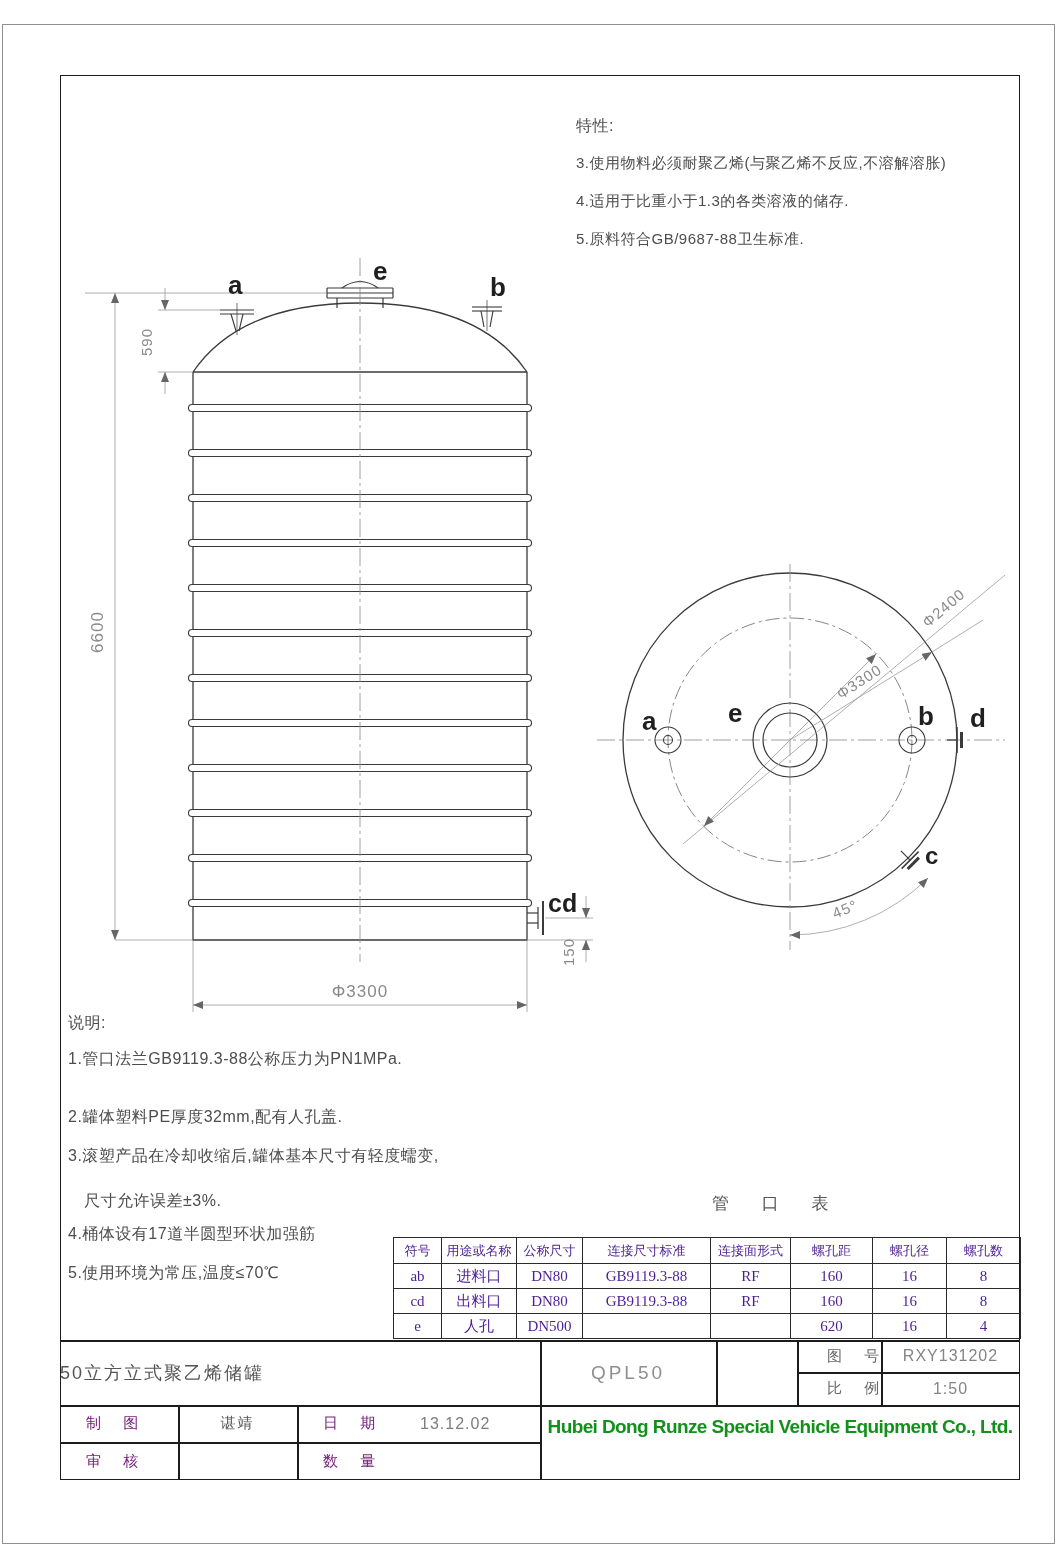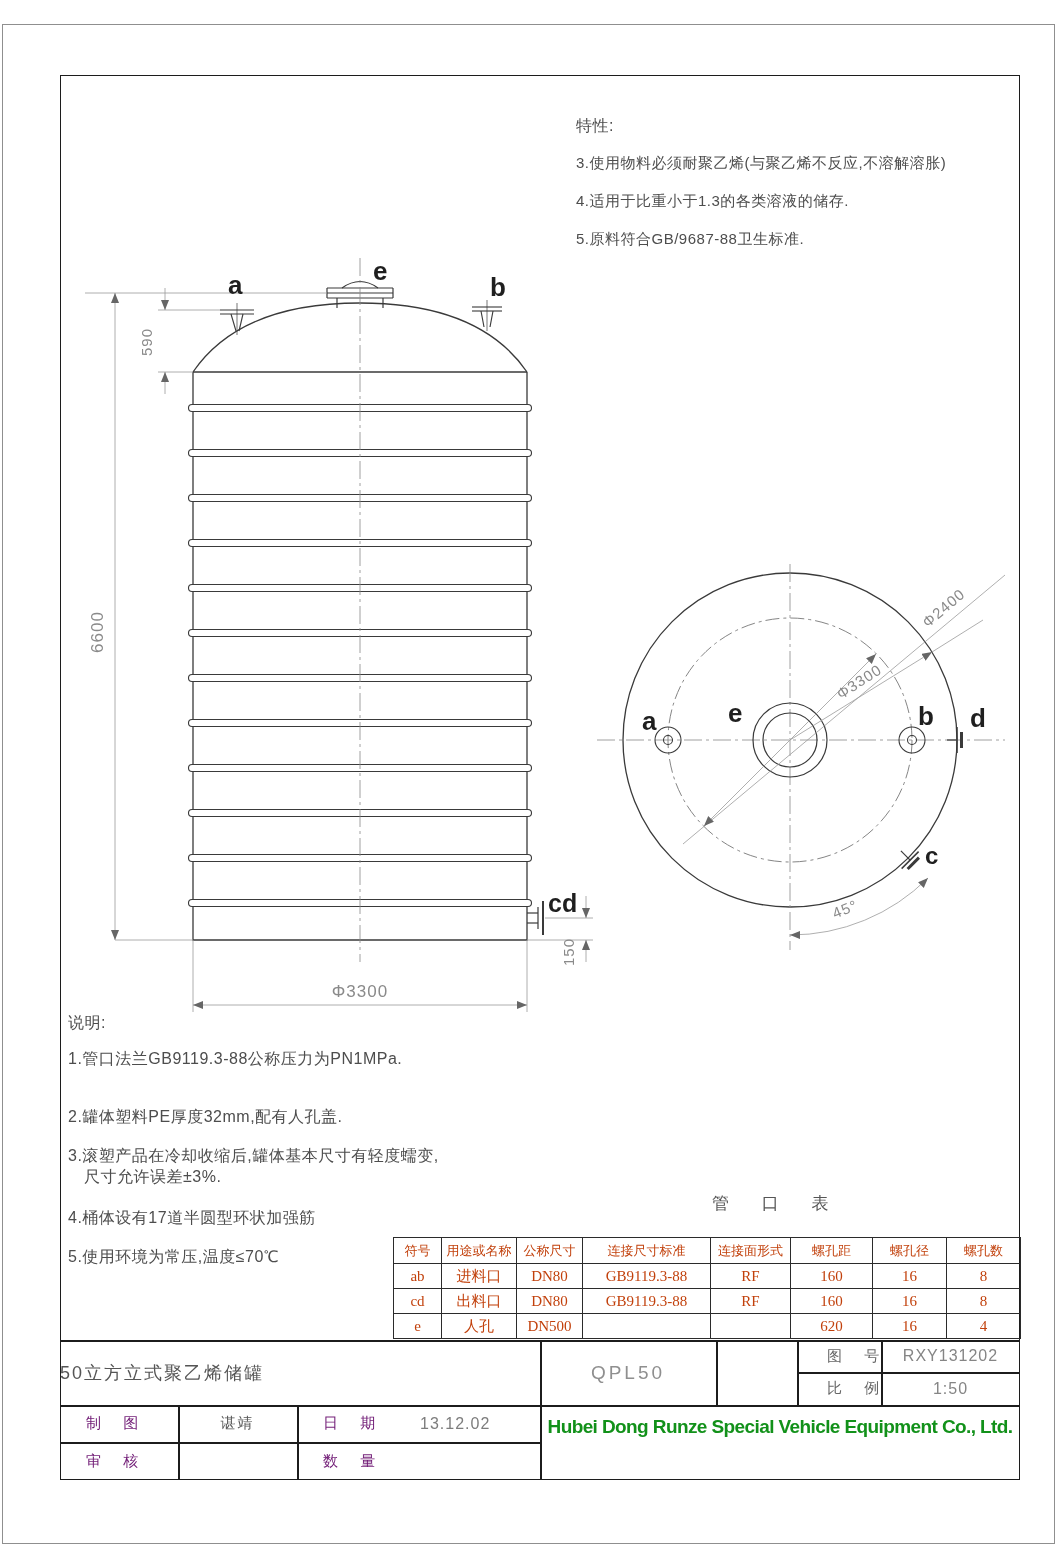--- a/index.html
+++ b/index.html
@@ -9,28 +9,28 @@
   .frame{position:absolute;left:60px;top:75px;width:960px;height:1405px;
     border:1.5px solid #1c1c1c;box-sizing:border-box;}
   
   .notes-top{position:absolute;left:576px;top:116px;width:436px;color:#4d4d4d;}
   .notes-top .nt-line{height:38px;font-size:15px;letter-spacing:.5px;white-space:nowrap;}
   .notes-top .nt-title{font-size:16px;}
   
   .notes-bottom{position:absolute;left:68px;top:1012px;width:350px;color:#4d4d4d;}
   .notes-bottom .nb-line{font-size:16px;line-height:21px;white-space:nowrap;letter-spacing:.5px;}
   .nb-t{margin-bottom:15px;}
-  .nb-0{margin-bottom:37px;} .nb-1{margin-bottom:18px;} .nb-2{margin-bottom:0;}
-  .nb-3{margin-bottom:20px;padding-left:16px;} .nb-4{margin-bottom:18px;}
+  .nb-0{margin-bottom:37px;} .nb-1{margin-bottom:18px;} .nb-2{margin-bottom:24px;}
+  .nb-3{margin-bottom:12px;padding-left:16px;} .nb-4{margin-bottom:18px;}
   
   .table-title{position:absolute;left:712px;top:1192px;font-size:17px;color:#555;
     letter-spacing:14px;white-space:nowrap;}
   .nozzle-table{position:absolute;left:393px;top:1237px;border-collapse:collapse;
     table-layout:fixed;}
-  .nozzle-table th,.nozzle-table td{border:1px solid #2b2b2b;color:#c2410c;
+  .nozzle-table th,.nozzle-table td{border:1px solid #2b2b2b;color:#4c1d95;
     font-weight:400;text-align:center;padding:0;overflow:hidden;white-space:nowrap;}
   .nozzle-table th{height:25px;font-size:13px;}
   .nozzle-table td{height:24px;font-size:15px;font-family:Liberation Serif, serif;}
   
   .tb{position:absolute;left:60px;top:1340px;width:960px;height:140px;}
   .tb .hline,.tb .vline{position:absolute;background:#1c1c1c;}
   .tb-cell{position:absolute;display:flex;align-items:center;color:#666;}
   .tb-title{left:0;top:0;width:480px;height:65px;font-size:18px;
     letter-spacing:2px;color:#555;box-sizing:border-box;}
   .tb-model{left:480px;top:0;width:176px;height:65px;justify-content:center;

